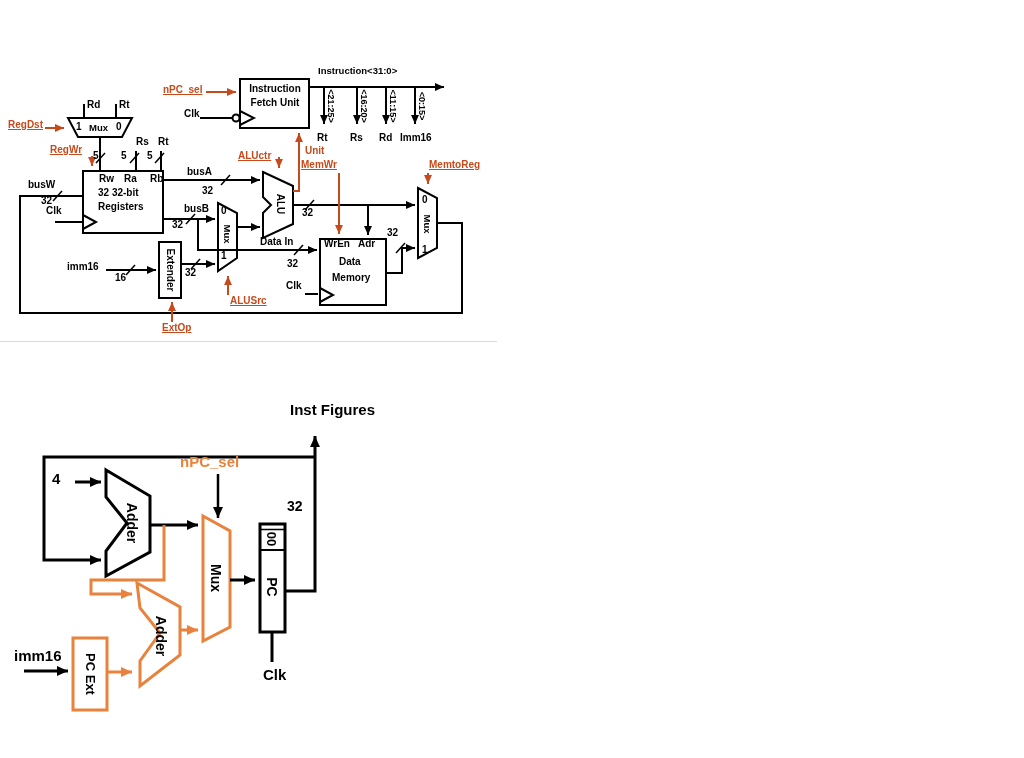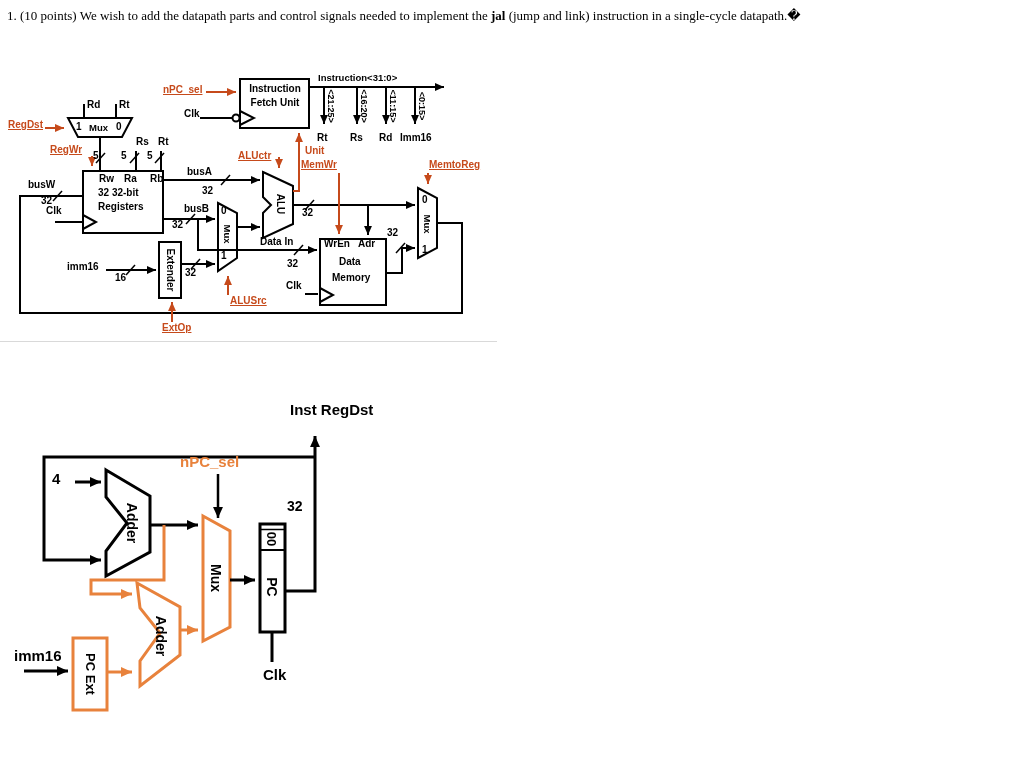--- a/index.html
+++ b/index.html
@@ -15,21 +15,20 @@
   .r{transform:translate(-50%,-50%) rotate(90deg);}
   .ctr{text-align:center;}
   svg.lay{position:absolute;left:0;top:0;}
   .divider{position:absolute;left:0;top:341px;width:497px;height:1px;background:#d9d9d9;}
 </style>
 </head>
 <body>
 
 <div class="page">
 
-  <div class="q" style="left:7px;top:8px;"><span>1. (10 points) We wish to add the datapath parts and control signals needed to implement the </span><b>jal</b><span> (jump and link) instruction in a single-cycle datapath.�</span></div>
 
   <svg class="lay" width="1024" height="758" viewBox="0 0 1024 758">
     <defs>
       <marker id="aB" viewBox="0 0 8 7" refX="8" refY="3.5" markerWidth="9" markerHeight="8" orient="auto" markerUnits="userSpaceOnUse">
           <path d="M0,0 L8,3.5 L0,7 Z" fill="#000"></path>
         </marker>
       <marker id="aO1" viewBox="0 0 8 7" refX="8" refY="3.5" markerWidth="9" markerHeight="8" orient="auto" markerUnits="userSpaceOnUse">
           <path d="M0,0 L8,3.5 L0,7 Z" fill="#c64a1b"></path>
         </marker>
       <marker id="aB2" viewBox="0 0 10 9" refX="10" refY="4.5" markerWidth="11" markerHeight="10" orient="auto" markerUnits="userSpaceOnUse">
@@ -135,21 +134,21 @@
       </g>
     </g>
   </svg>
 
   <div class="divider"></div>
 
   <div class="t ctl" style="left:163px;top:85px;">nPC_sel</div>
   <div class="t" style="left:184px;top:109px;">Clk</div>
   <div class="t ctr" style="left:244px;top:84px;width:62px;">Instruction</div>
   <div class="t ctr" style="left:244px;top:98px;width:62px;">Fetch Unit</div>
-  <div class="t s95" style="left:318px;top:66px;margin-top:7px;">Instruction&lt;31:0&gt;</div>
+  <div class="t s95" style="left:318px;top:66px;">Instruction&lt;31:0&gt;</div>
   <div class="t r s9" style="left:330px;top:106px;">&lt;21:25&gt;</div>
   <div class="t r s9" style="left:363px;top:106px;">&lt;16:20&gt;</div>
   <div class="t r s9" style="left:392px;top:106px;">&lt;11:15&gt;</div>
   <div class="t r s9" style="left:421px;top:106px;">&lt;0:15&gt;</div>
   <div class="t" style="left:317px;top:133px;">Rt</div>
   <div class="t" style="left:350px;top:133px;">Rs</div>
   <div class="t" style="left:379px;top:133px;">Rd</div>
   <div class="t" style="left:400px;top:133px;">Imm16</div>
 
   <div class="t" style="left:87px;top:100px;">Rd</div>
@@ -197,21 +196,21 @@
   <div class="t" style="left:324px;top:239px;">WrEn</div>
   <div class="t" style="left:358px;top:239px;">Adr</div>
   <div class="t" style="left:339px;top:257px;">Data</div>
   <div class="t" style="left:332px;top:273px;">Memory</div>
   <div class="t" style="left:286px;top:281px;">Clk</div>
   <div class="t" style="left:387px;top:228px;">32</div>
   <div class="t" style="left:422px;top:195px;">0</div>
   <div class="t" style="left:422px;top:245px;">1</div>
   <div class="t r s95" style="left:427px;top:224px;">Mux</div>
 
-  <div class="t s15" style="left:290px;top:402px;">Inst RegDst</div>
+  <div class="t s15" style="left:290px;top:402px;">Inst Figures</div>
   <div class="t s15 o2" style="left:180px;top:454px;">nPC_sel</div>
   <div class="t s15" style="left:52px;top:471px;">4</div>
   <div class="t s14" style="left:287px;top:499px;">32</div>
   <div class="t r s14" style="left:132px;top:523px;">Adder</div>
   <div class="t r s14" style="left:161px;top:636px;">Adder</div>
   <div class="t r s14" style="left:216px;top:578px;">Mux</div>
   <div class="t r s13" style="left:271px;top:539px;">00</div>
   <div class="t r s14" style="left:272px;top:587px;">PC</div>
   <div class="t s15" style="left:263px;top:667px;">Clk</div>
   <div class="t s15" style="left:14px;top:648px;">imm16</div>

